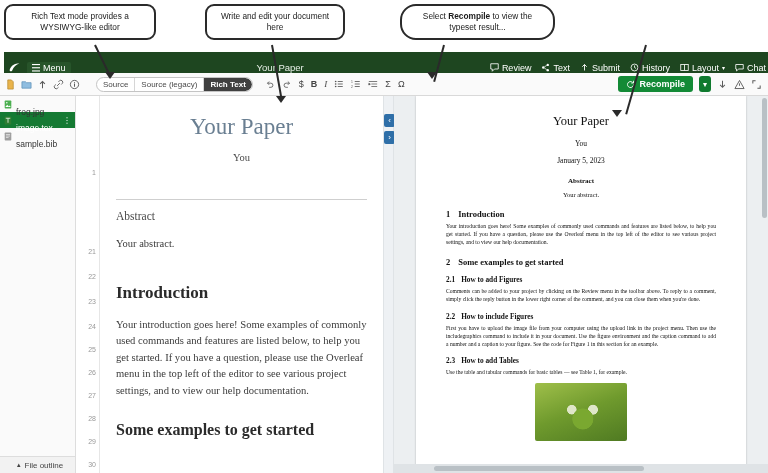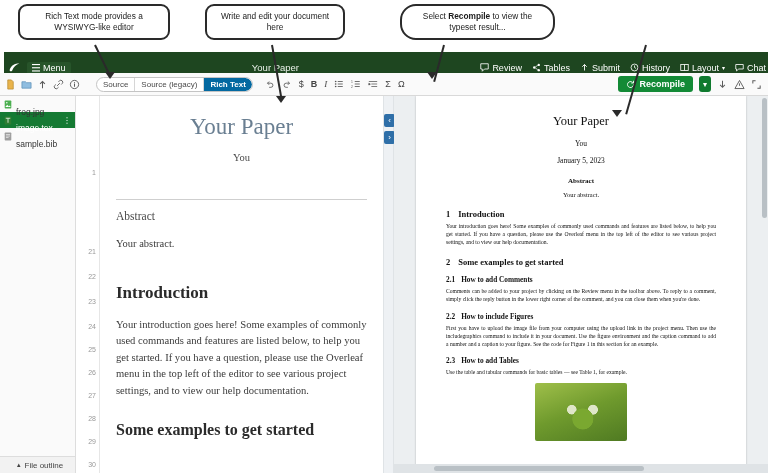--- a/index.html
+++ b/index.html
@@ -103,21 +103,21 @@
   }
   .seg > div {
     padding: 0 6px;
     font-size: 8px;
     display: flex; align-items: center;
     border-right: 1px solid #d6d6d6;
     color: #4a4a4a;
   }
   .seg > div:last-child { border-right: none; }
   .seg .active {
-    background: #0369a1;
+    background: #404040;
     color: #fff;
     font-weight: bold;
     border-radius: 0 9px 9px 0;
   }
   .fmt-group {
     display: flex; align-items: center; gap: 7px;
     padding-left: 8px; font-size: 10px; color: #444;
   }
   .recompile-wrap {
     margin-left: auto;
@@ -339,21 +339,21 @@
     margin-top: 2px;
   }
 </style>
 </head>
 <body>
 
 <div id="app">
 
   <div class="callout-band">
 
-    <div class="callout" style="left:18px; top:4px; width:152px;">
+    <div class="callout" style="left:4px; top:4px; width:152px;">
       <span>Rich Text mode provides a WYSIWYG-like editor</span>
     </div>
     <div class="ptr-line" style="left:95px; top:44px; width:32px; transform: rotate(64deg);"></div>
     <div class="ptr-head" style="left:105px; top:72px; border-top:7px solid #2a2a2a;"></div>
 
     <div class="callout" style="left:205px; top:4px; width:140px;">
       <span>Write and edit your document here</span>
     </div>
     <div class="ptr-line" style="left:272px; top:44px; width:55px; transform: rotate(80deg);"></div>
     <div class="ptr-head" style="left:276px; top:96px; border-top:7px solid #2a2a2a;"></div>
@@ -392,21 +392,21 @@
           </svg>
         <span>Review</span>
       </span>
       <span class="tb-item">
         <svg width="9" height="9" viewBox="0 0 12 12">
             <circle cx="9" cy="2.5" r="1.6" fill="#fff"></circle>
             <circle cx="3" cy="6" r="1.6" fill="#fff"></circle>
             <circle cx="9" cy="9.5" r="1.6" fill="#fff"></circle>
             <path d="M4.4 5.2L7.6 3.3M4.4 6.8L7.6 8.7" stroke="#fff" stroke-width="1"></path>
           </svg>
-        <span>Tables</span>
+        <span>Text</span>
       </span>
       <span class="tb-item">
         <svg width="9" height="9" viewBox="0 0 12 12">
             <path d="M6 10V2M3 5l3-3 3 3" stroke="#fff" stroke-width="1.2" fill="none"></path>
           </svg>
         <span>Submit</span>
       </span>
       <span class="tb-item">
         <svg width="9" height="9" viewBox="0 0 12 12">
             <circle cx="6" cy="6" r="4.6" fill="none" stroke="#fff" stroke-width="1.1"></circle>
@@ -608,21 +608,21 @@
         </div>
         <div class="p-body">Your introduction goes here! Some examples of commonly used commands and features are listed below, to help you get started. If you have a question, please use the Overleaf menu in the top left of the editor to see various project settings, and to view our help documentation.</div>
 
         <div class="p-sec">
           <span>2</span>
           <span>Some examples to get started</span>
         </div>
 
         <div class="p-subsec">
           <span>2.1</span>
-          <span>How to add Comments</span>
+          <span>How to add Figures</span>
         </div>
         <div class="p-body">Comments can be added to your project by clicking on the Review menu in the toolbar above. To reply to a comment, simply click the reply button in the lower right corner of the comment, and you can close them when you're done.</div>
 
         <div class="p-subsec">
           <span>2.2</span>
           <span>How to include Figures</span>
         </div>
         <div class="p-body">First you have to upload the image file from your computer using the upload link in the project menu. Then use the includegraphics command to include it in your document. Use the figure environment and the caption command to add a number and a caption to your figure. See the code for Figure 1 in this section for an example.</div>
 
         <div class="p-subsec">

